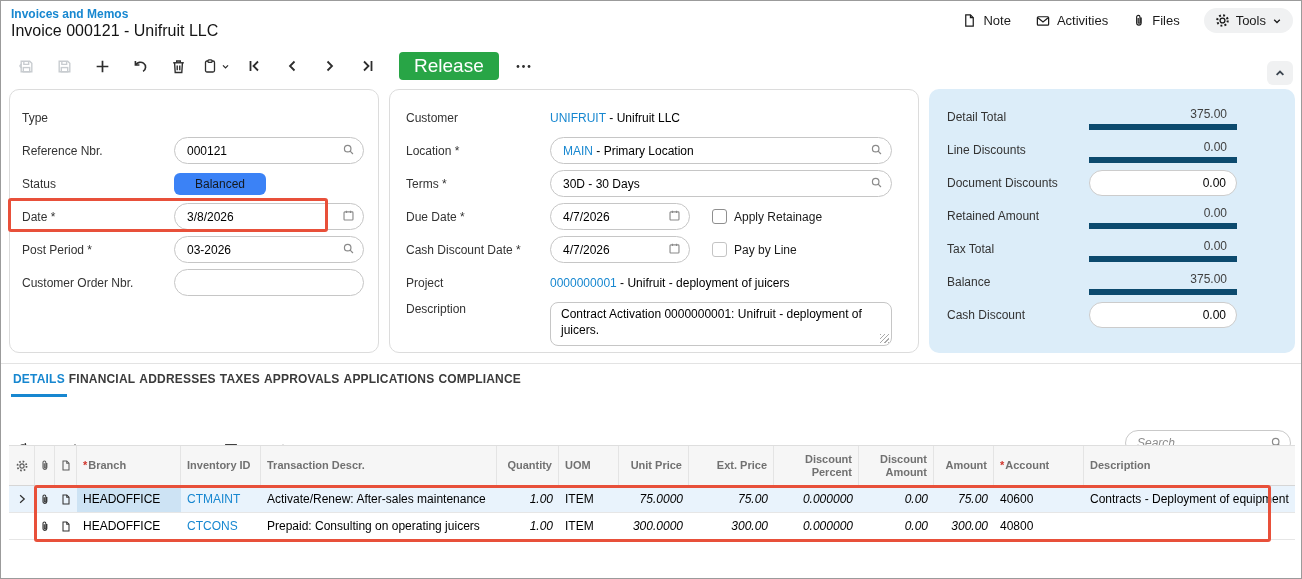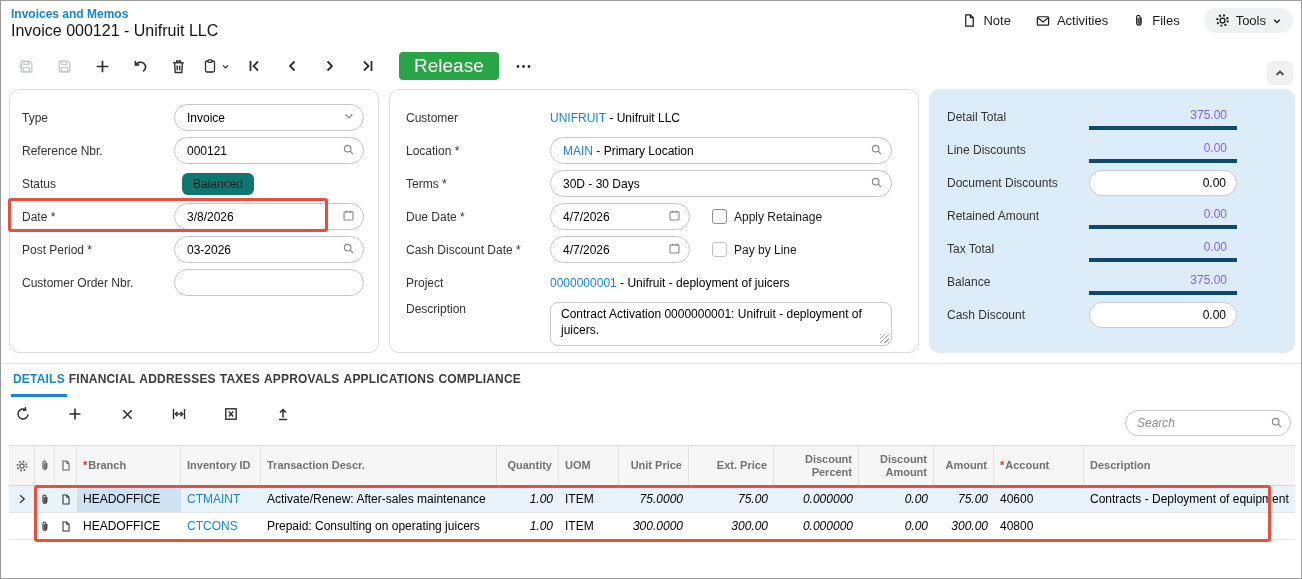--- a/index.html
+++ b/index.html
@@ -47,47 +47,47 @@
 
   .ctrl { position:absolute; left:164px; width:190px; height:27px; }
   .panel-mid .ctrl { left:160px; width:342px; }
   .panel-mid .ctrl.short { width:140px; }
   .ctrl input, .ctrl .selbox { width:100%; height:27px; border:1px solid #c6c6c6; border-radius:14px;
     padding:0 28px 0 12px; font-family:inherit; font-size:12px; color:#000; background:#fff;
     display:flex; align-items:center; }
   .ctrl .field-icon { position:absolute; right:9px; top:6px; color:#8a8a8a; cursor:pointer; }
   .plain-value { position:absolute; left:160px; display:flex; gap:0; align-items:center; color:#000; }
   .link { color:#1787d0; text-decoration:none; cursor:pointer; }
-  .status-badge { position:absolute; left:172px; background:#0f766e; border-radius:6px;
-    padding:4px 11px; color:#14191e; }
+  .status-badge { position:absolute; left:164px; background:#3b82f6; border-radius:6px;
+    padding:4px 21px; color:#14191e; }
   .cbx-wrap { position:absolute; left:322px; display:flex; align-items:center; gap:7px; cursor:pointer; }
   .cbx { width:15px; height:15px; border:1px solid #8f8f8f; border-radius:3px; background:#fff; }
   .cbx.dim { border-color:#c4c4c4; }
   .desc-area { position:absolute; left:160px; width:342px; height:44px; }
   .desc-area textarea { width:100%; height:44px; resize:none; border:1px solid #c6c6c6; border-radius:8px;
     padding:4px 10px; font-family:inherit; font-size:12px; color:#000; line-height:1.3; }
   .grip { position:absolute; right:3px; bottom:3px; width:9px; height:9px;
     background:repeating-linear-gradient(135deg,#aaa 0 1px,transparent 1px 3px); }
 
   .tot-value { position:absolute; left:160px; width:148px; height:26px; }
   .tot-ro { display:flex; align-items:center; justify-content:flex-end; height:26px;
-    padding-right:10px; border-bottom:4px solid #0c4a6e; color:#8b5cf6; }
+    padding-right:10px; border-bottom:6px solid #0c4a6e; color:#404040; }
   .tot-ed { width:148px; height:26px; border:1px solid #ccc; border-radius:13px; background:#fff;
     text-align:right; padding:0 10px; font-family:inherit; font-size:12px; color:#000; }
 
   
   .tabs { position:absolute; top:362px; left:0; right:0; height:34px; border-top:1px solid #e3e3e3;
     display:flex; align-items:stretch; padding-left:10px; }
   .tab { display:flex; align-items:center; font-size:12px; font-weight:600; color:#3b3b3b;
     border-bottom:3px solid transparent; padding:0 2px; cursor:pointer; letter-spacing:.2px; }
   .tab.active { color:#1787d0; border-bottom-color:#1787d0; }
 
   
-  .grid-toolbar { position:absolute; top:400px; left:10px; right:10px; height:42px;
-    display:flex; align-items:flex-start; gap:28px; }
+  .grid-toolbar { position:absolute; top:420px; left:10px; right:10px; height:42px;
+    display:flex; align-items:flex-end; gap:28px; }
   .gicn { width:24px; height:26px; display:flex; align-items:center; justify-content:center;
     background:none; border:none; color:#2d2d2d; cursor:pointer; }
   .search-wrap { position:absolute; right:0; top:9px; width:166px; height:26px; }
   .search-wrap input { width:100%; height:26px; border:1px solid #c9c9c9; border-radius:13px;
     padding:0 26px 0 11px; font-family:inherit; font-size:12px; font-style:italic; color:#333; }
   .search-wrap input::placeholder { color:#8d8d8d; font-style:italic; }
   .search-wrap .field-icon { position:absolute; right:8px; top:6px; color:#8a8a8a; }
 
   
   .grid { position:absolute; top:444px; left:8px; width:1286px; }
@@ -235,26 +235,20 @@
       <svg width="12" height="12" viewBox="0 0 16 16" fill="none" stroke="currentColor" stroke-width="2.4">
           <path d="M3.5 10.5 L8 6 L12.5 10.5"></path>
         </svg>
     </button>
   </div>
 
   <section class="panel panel-left">
     <div class="f-rows">
       <div class="f-row">
         <span class="f-label">Type</span>
-        <div class="ctrl">
-          <div class="selbox">Invoice</div>
-          <svg class="field-icon" width="12" height="12" viewBox="0 0 16 16" fill="none" stroke="currentColor" stroke-width="1.8">
-              <path d="M3.5 6 L8 10.5 L12.5 6"></path>
-            </svg>
-        </div>
       </div>
       <div class="f-row">
         <span class="f-label">Reference Nbr.</span>
         <div class="ctrl">
           <input value="000121" style="">
           <svg class="field-icon" width="13" height="13" viewBox="0 0 16 16" fill="none" stroke="currentColor" stroke-width="1.5">
               <circle cx="7" cy="7" r="4"></circle>
               <path d="M10 10 L13.5 13.5"></path>
             </svg>
         </div>

